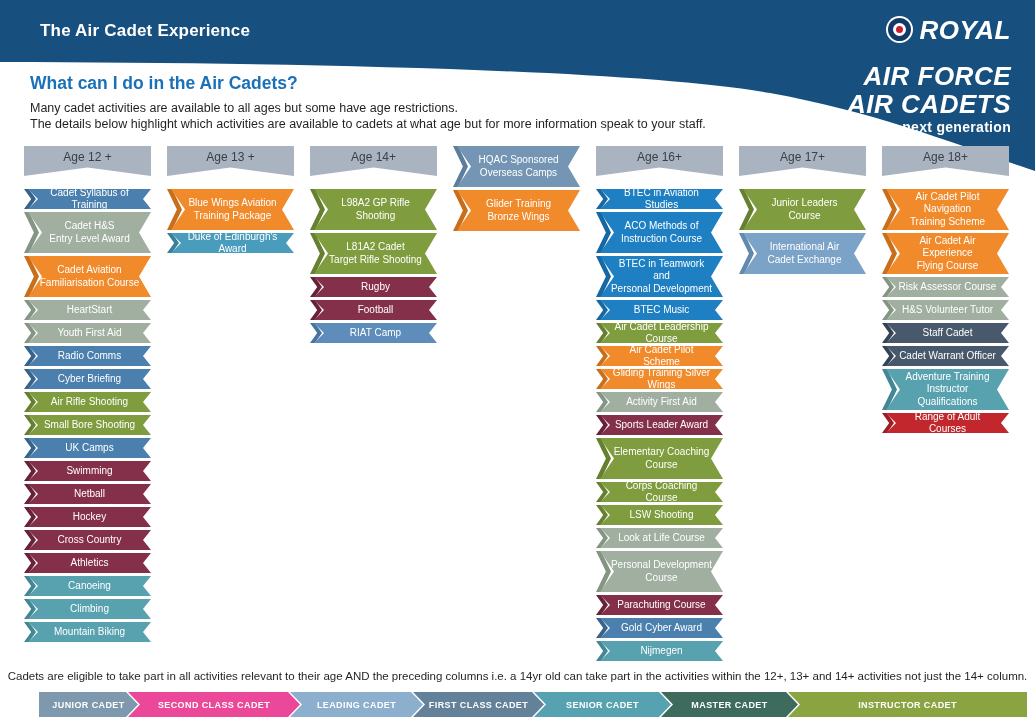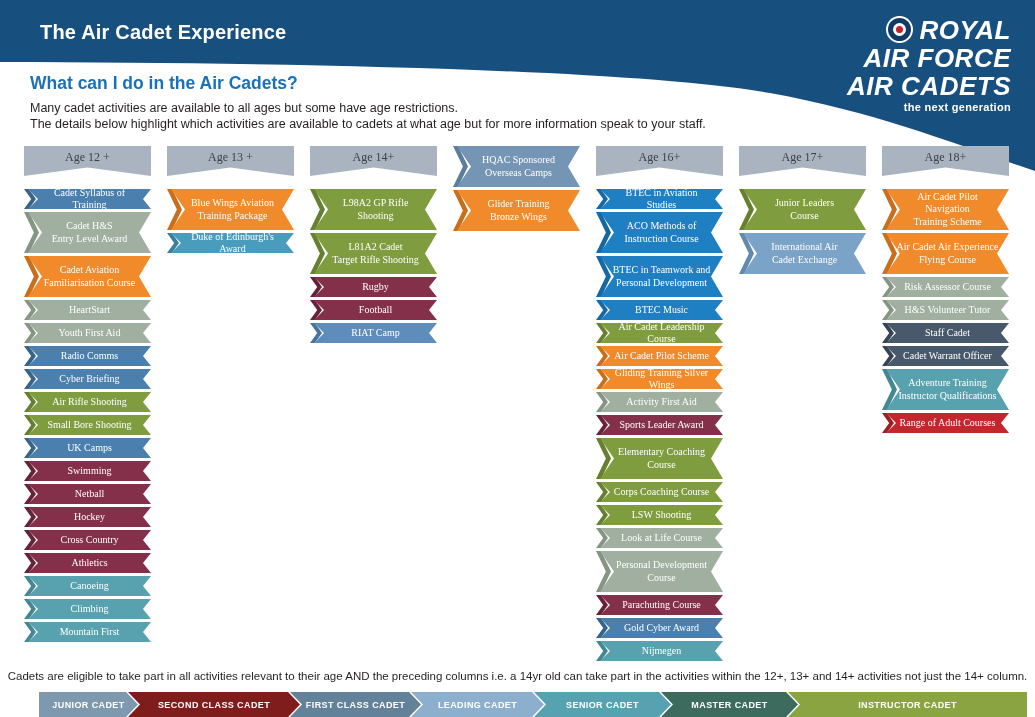--- a/index.html
+++ b/index.html
@@ -5,40 +5,40 @@
   html,body{margin:0;padding:0;}
   body{
     width:1035px;height:717px;position:relative;overflow:hidden;
     background:#ffffff;font-family:"Liberation Sans",sans-serif;
     -webkit-font-smoothing:antialiased;
   }
   
   .top-swoosh{position:absolute;top:0;left:0;width:1035px;height:175px;z-index:0;}
   .page-title{
     position:absolute;top:21px;left:40px;z-index:2;
-    color:#ffffff;font-size:20px;font-weight:bold;letter-spacing:.2px;
+    color:#ffffff;font-size:17px;font-weight:bold;letter-spacing:.2px;
   }
   
   .logo{position:absolute;top:16px;right:24px;z-index:2;color:#fff;text-align:right;line-height:1;}
   .logo .row1{display:flex;align-items:center;justify-content:flex-end;gap:6px;}
   .roundel{width:27px;height:27px;border-radius:50%;background:#fff;display:flex;align-items:center;justify-content:center;}
   .roundel .navy{width:23px;height:23px;border-radius:50%;background:#123a66;display:flex;align-items:center;justify-content:center;}
   .roundel .white{width:13px;height:13px;border-radius:50%;background:#fff;display:flex;align-items:center;justify-content:center;}
   .roundel .red{width:7px;height:7px;border-radius:50%;background:#c8202e;}
   .logo .l1,.logo .l2,.logo .l3{font-weight:bold;font-style:italic;font-size:26px;letter-spacing:.5px;}
-  .logo .l2{margin-top:2px;}
+  .logo .l2{margin-top:20px;}
   .logo .l3{margin-top:2px;}
-  .logo .l4{font-weight:bold;font-size:11px;margin-top:3px;letter-spacing:.3px;}
+  .logo .l4{font-weight:bold;font-size:14px;margin-top:3px;letter-spacing:.3px;}
   
   .intro{position:absolute;top:73px;left:30px;z-index:2;}
   .intro h2{margin:0;font-size:17.5px;font-weight:bold;color:#1a71b8;}
   .intro p{margin:6px 0 8px 0;font-size:12.5px;color:#231f20;line-height:16px;}
   
   .columns{position:absolute;top:146px;left:24px;z-index:1;display:flex;gap:16px;}
-  .column{width:127px;display:flex;flex-direction:column;font-family:Liberation Serif, serif;}
+  .column{width:127px;display:flex;flex-direction:column;}
   .age-header{
     height:30px;background:#a9b4c0;margin-bottom:13px;
     clip-path:polygon(0 0,100% 0,100% 100%,50% 72%,0 100%);
     display:flex;align-items:flex-start;justify-content:center;
     padding-top:4px;box-sizing:border-box;
     font-size:12px;color:#3a3f46;
   }
   .banner{position:relative;height:20px;margin-bottom:3px;flex:none;}
   .banner.tall{height:41px;}
   .banner .chev{
@@ -174,21 +174,21 @@
       <div class="banner" style="--c: #58A1AF; --d: #428793;">
         <span class="chev"></span>
         <div class="bbody">Canoeing</div>
       </div>
       <div class="banner" style="--c: #58A1AF; --d: #428793;">
         <span class="chev"></span>
         <div class="bbody">Climbing</div>
       </div>
       <div class="banner" style="--c: #58A1AF; --d: #428793;">
         <span class="chev"></span>
-        <div class="bbody">Mountain First</div>
+        <div class="bbody">Mountain Biking</div>
       </div>
     </div>
     <div class="column">
       <div class="age-header">Age 13 +</div>
       <div class="banner tall" style="--c: #F08A2B; --d: #C96F1C;">
         <span class="chev"></span>
         <div class="bbody">Blue Wings Aviation
 Training Package</div>
       </div>
       <div class="banner" style="--c: #4A9CBC; --d: #38809C;">
@@ -360,29 +360,29 @@
       </div>
     </div>
   </div>
 
 <div class="footnote">Cadets are eligible to take part in all activities relevant to their age AND the preceding columns i.e. a 14yr old can take part in the activities within the 12+, 13+ and 14+ activities not just the 14+ column.</div>
 
 <div class="rank-bar">
     <div class="rank first" style="background: rgb(126, 153, 174); width: 99px;">
       <span>JUNIOR CADET</span>
     </div>
-    <div class="rank" style="background: #7f1d1d; width: 172px; align-items: center;">
+    <div class="rank" style="background: #ec4899; width: 172px; align-items: center;">
       <span>SECOND CLASS CADET</span>
+    </div>
+    <div class="rank" style="background: rgb(141, 175, 206); width: 133px;">
+      <span>LEADING CADET</span>
     </div>
     <div class="rank" style="background: rgb(100, 129, 154); width: 131px;">
       <span>FIRST CLASS CADET</span>
     </div>
-    <div class="rank" style="background: rgb(141, 175, 206); width: 133px;">
-      <span>LEADING CADET</span>
-    </div>
     <div class="rank" style="background: rgb(87, 162, 177); width: 137px;">
       <span>SENIOR CADET</span>
     </div>
     <div class="rank" style="background: rgb(61, 108, 94); width: 137px;">
       <span>MASTER CADET</span>
     </div>
     <div class="rank last" style="background: rgb(139, 164, 66); width: 239px;">
       <span>INSTRUCTOR CADET</span>
     </div>
   </div>

